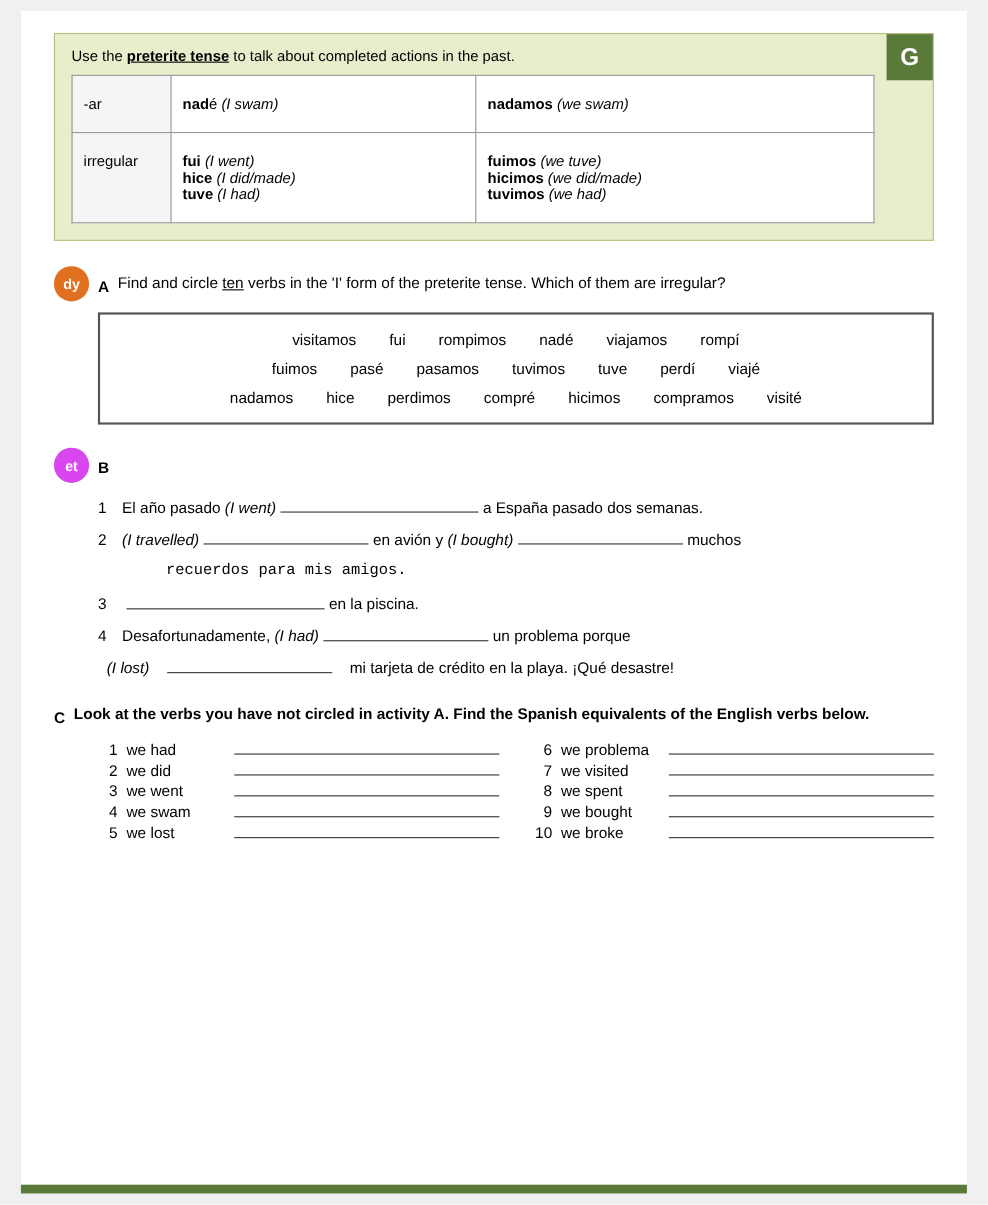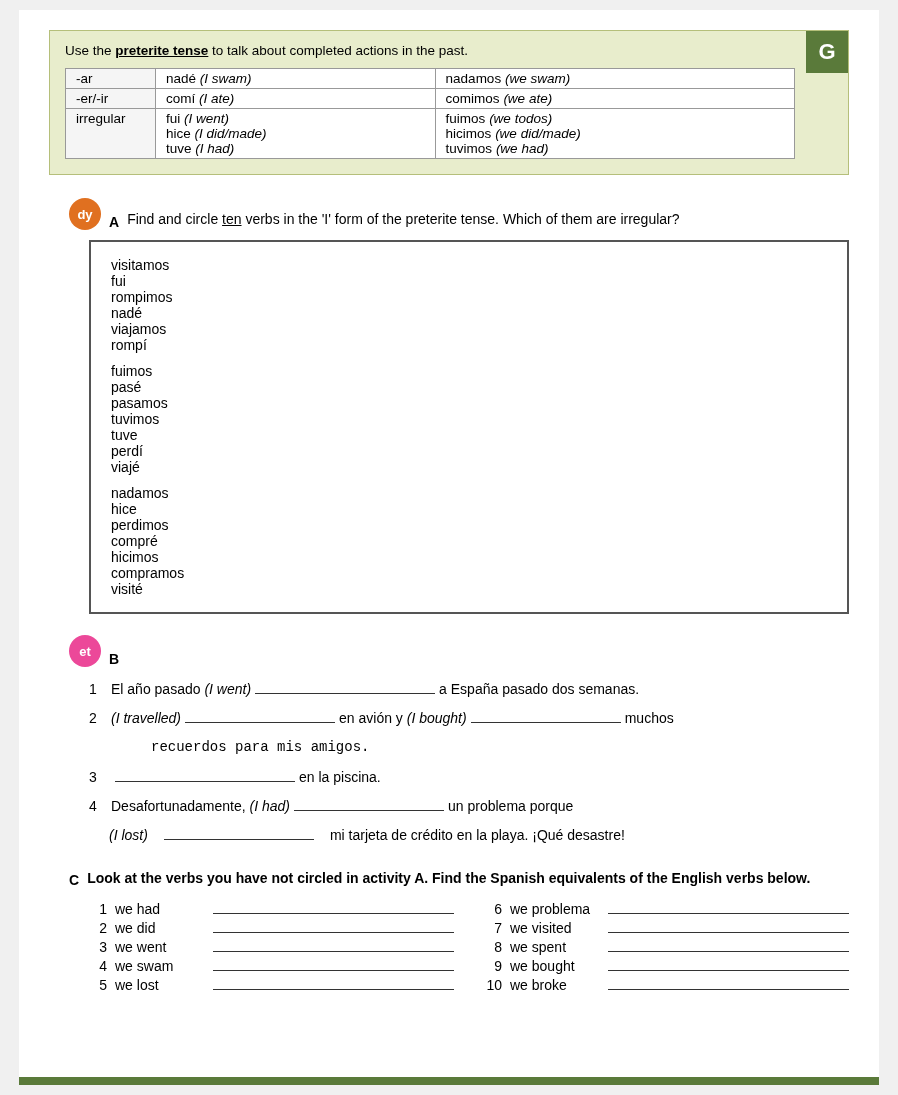--- a/index.html
+++ b/index.html
@@ -48,64 +48,63 @@
     .grammar-box .intro .keyword {
       font-weight: bold;
       text-decoration: underline;
     }
     .grammar-table {
       border-collapse: collapse;
       width: 95%;
     }
     .grammar-table td {
       border: 1px solid #999;
-      padding: 2px 10px;
+      padding: 18px 10px;
       font-size: 13.5px;
       background: white;
       vertical-align: top;
     }
     .grammar-table td:first-child {
       background: #f5f5f5;
       font-weight: normal;
       width: 90px;
     }
     .grammar-table td em {
       font-style: italic;
       font-weight: normal;
     }
     .grammar-table td strong {
-      font-weight: normal;
+      font-weight: bold;
     }
 
     
     .section {
       margin-bottom: 20px;
     }
     .section-header {
       display: flex;
-      align-items: flex-end;
+      align-items: center;
       margin-bottom: 10px;
-      margin-left: 20px;
     }
     .section-badge {
       width: 32px;
       height: 32px;
       border-radius: 50%;
       display: flex;
       align-items: center;
       justify-content: center;
       font-weight: bold;
       color: white;
       font-size: 13px;
       flex-shrink: 0;
       margin-right: 8px;
       margin-top: 1px;
     }
     .badge-orange { background: #e07020; }
-    .badge-red { background: #ec4899; }
+    .badge-red { background: #d946ef; }
 
     .section-letter {
       font-weight: bold;
       font-size: 14px;
       margin-right: 8px;
       margin-top: 4px;
       flex-shrink: 0;
     }
     .section-text {
       font-size: 14px;
@@ -116,23 +115,23 @@
     
     .word-box {
       border: 2px solid #555;
       padding: 15px 20px;
       margin-left: 40px;
       margin-bottom: 0;
     }
     .word-row {
       display: flex;
       justify-content: center;
+      gap: 30px;
       margin-bottom: 10px;
       font-size: 14px;
-      flex-direction: column;
     }
     .word-row:last-child { margin-bottom: 0; }
 
     
     .sentences {
       margin-left: 40px;
       font-size: 14px;
       line-height: 1.8;
     }
     .sentence-item {
@@ -208,33 +207,28 @@
       Use the <span class="keyword">preterite tense</span> to talk about completed actions in the past.
     </p>
     <table class="grammar-table">
       <tbody>
           <tr>
         <td>-ar</td>
         <td><strong>nad</strong>é <em>(I swam)</em></td>
         <td><strong>nadamos</strong> <em>(we swam)</em></td>
       </tr>
       <tr>
-        <td>-er/-ir</td>
-        <td><strong>com</strong>í <em>(I ate)</em></td>
-        <td><strong>comimos</strong> <em>(we ate)</em></td>
-      </tr>
-      <tr>
         <td>irregular</td>
         <td>
           <strong>fui</strong> <em>(I went)</em><br>
           <strong>hice</strong> <em>(I did/made)</em><br>
           <strong>tuve</strong> <em>(I had)</em>
         </td>
         <td>
-          <strong>fuimos</strong> <em>(we todos)</em><br>
+          <strong>fuimos</strong> <em>(we tuve)</em><br>
           <strong>hicimos</strong> <em>(we did/made)</em><br>
           <strong>tuvimos</strong> <em>(we had)</em>
         </td>
       </tr>
     </tbody>
       </table>
   </div>
 
   <div class="section">
     <div class="section-header">
@@ -304,21 +298,21 @@
         <span>en la piscina.</span>
       </div>
 
       <div class="sentence-item">
         <span class="sentence-num">4</span>
         <span>Desafortunadamente, <em>(I had)</em></span>
         <span class="blank blank-med"></span>
         <span>un problema porque</span>
       </div>
 
-      <div class="sentence-item" style="margin-left:20px;gap:12px;">
+      <div class="sentence-item" style="margin-left:8px;gap:12px;">
         <span><em>(I lost)</em></span>
         <span class="blank blank-med"></span>
         <span>mi tarjeta de crédito en la playa. ¡Qué desastre!</span>
       </div>
 
     </div>
   </div>
 
   <div class="section">
     <div class="section-header">

